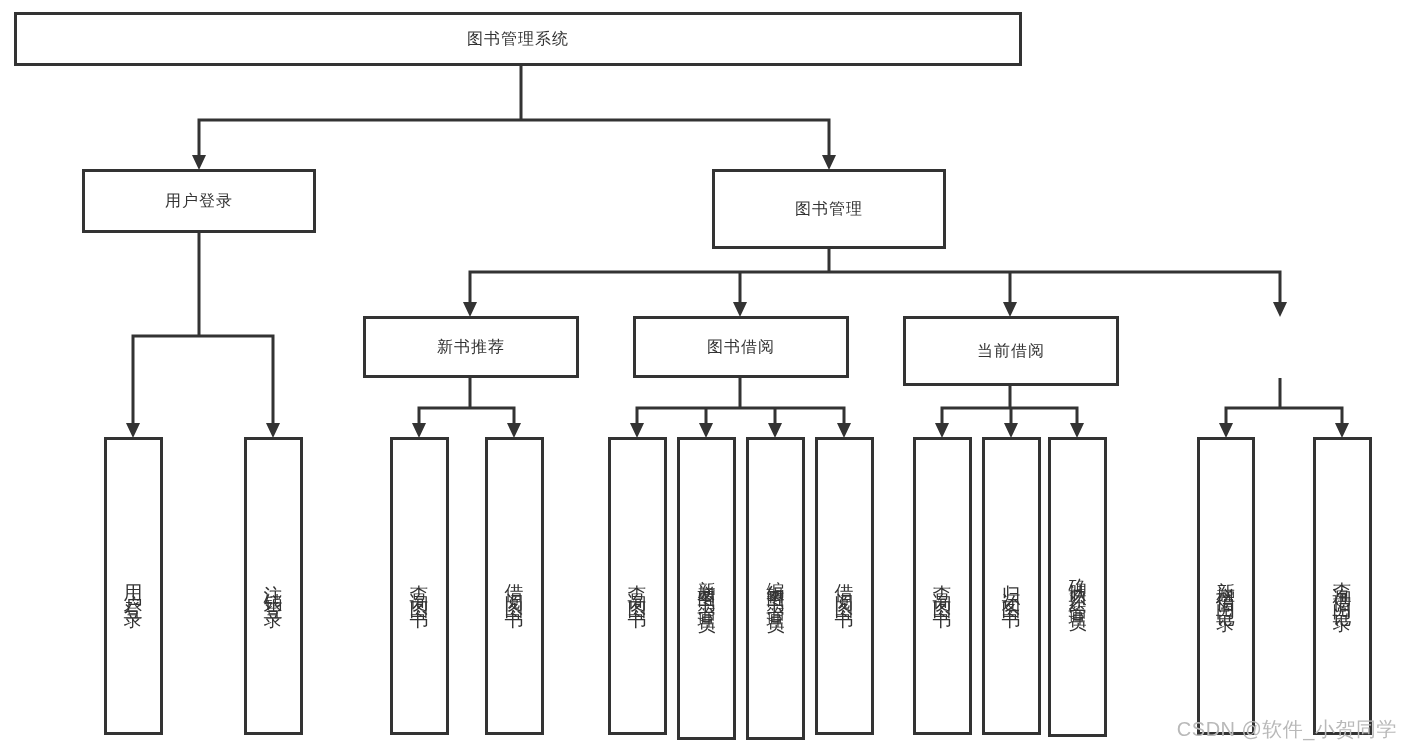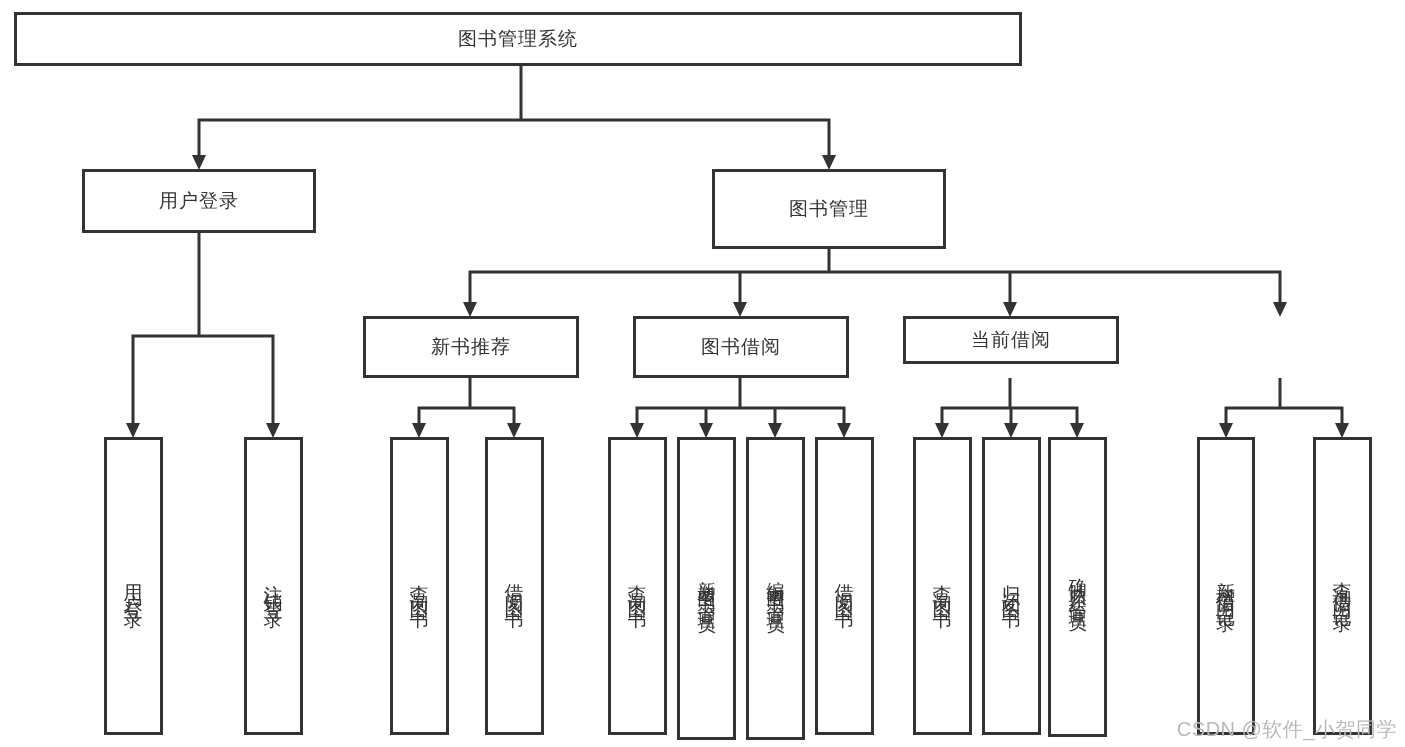--- a/index.html
+++ b/index.html
@@ -13,21 +13,21 @@
   .canvas{
     position:relative;width:1405px;height:747px;background:var(--bg);
     overflow:hidden;
   }
   .wires{position:absolute;left:0;top:0;color:var(--line);}
   .box{
     position:absolute;box-sizing:border-box;border:3px solid var(--line);
     background:#fff;display:flex;align-items:center;justify-content:center;
   }
   .box .lbl{
-    color:var(--ink);font-size:19px;letter-spacing:1px;white-space:nowrap;text-align:right;
+    color:var(--ink);font-size:16px;letter-spacing:1px;white-space:nowrap;text-align:right;
   }
   .box .vlbl{
     color:var(--ink);font-size:19px;line-height:1;
     writing-mode:vertical-rl;text-orientation:upright;
     letter-spacing:0.45em;white-space:nowrap;
   }
   .watermark{
     position:absolute;right:8px;bottom:4px;z-index:5;
     color:var(--watermark);font-size:20px;letter-spacing:0.5px;white-space:nowrap;margin-top:28px;
   }
@@ -80,21 +80,21 @@
   <div class="box" style="left:712px;top:169px;width:234px;height:80px">
     <span class="lbl">图书管理</span>
   </div>
 
   <div class="box" style="left:633px;top:316px;width:216px;height:62px">
     <span class="lbl">图书借阅</span>
   </div>
   <div class="box" style="left:363px;top:316px;width:216px;height:62px">
     <span class="lbl">新书推荐</span>
   </div>
-  <div class="box" style="left:903px;top:316px;width:216px;height:48px">
+  <div class="box" style="left:903px;top:316px;width:216px;height:70px">
     <span class="lbl">当前借阅</span>
   </div>
 
   <div class="box" style="left:104px;top:437px;width:59px;height:298px">
     <span class="vlbl">用户登录</span>
   </div>
   <div class="box" style="left:244px;top:437px;width:59px;height:298px">
     <span class="vlbl">注销登录</span>
   </div>
 

